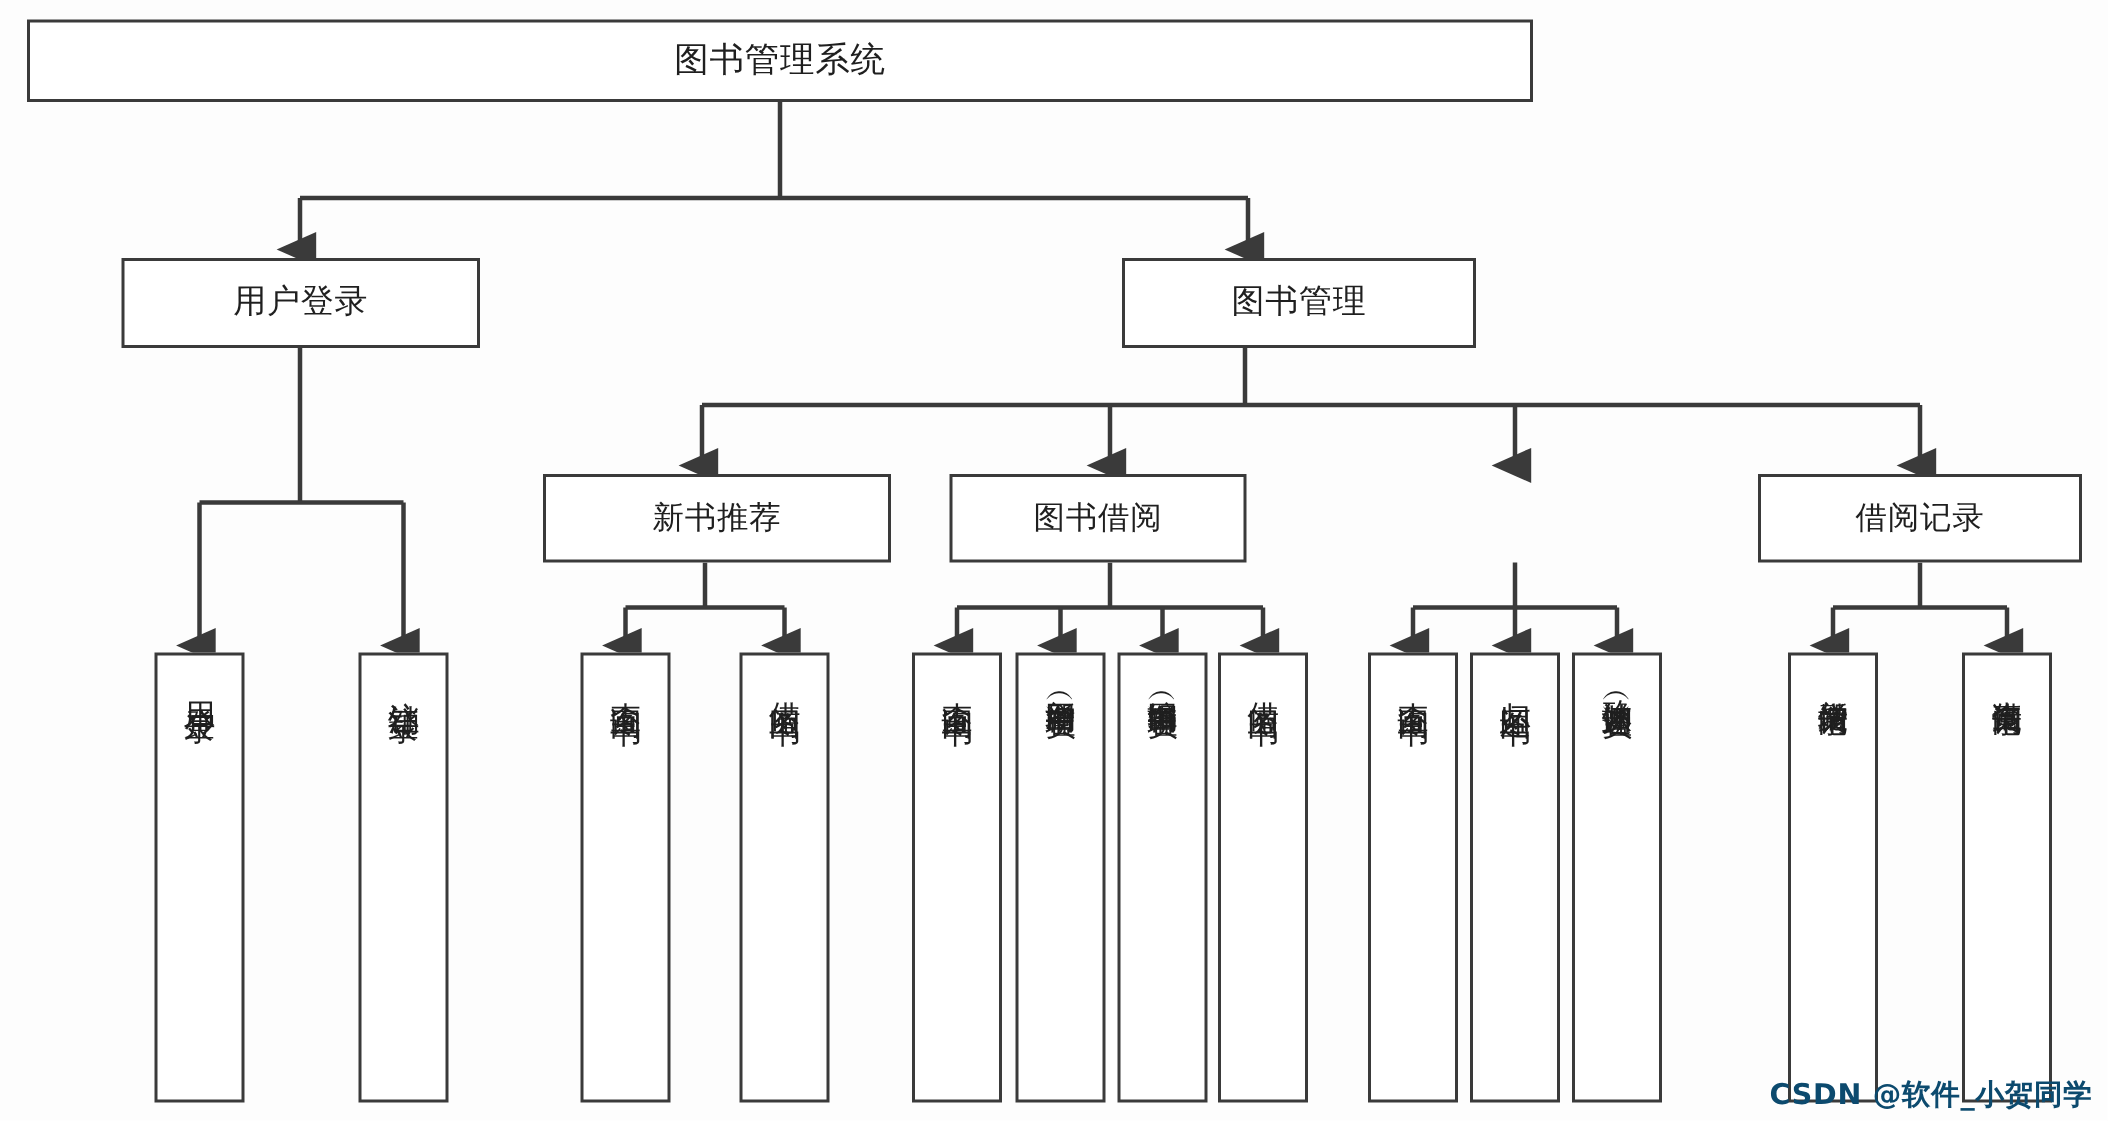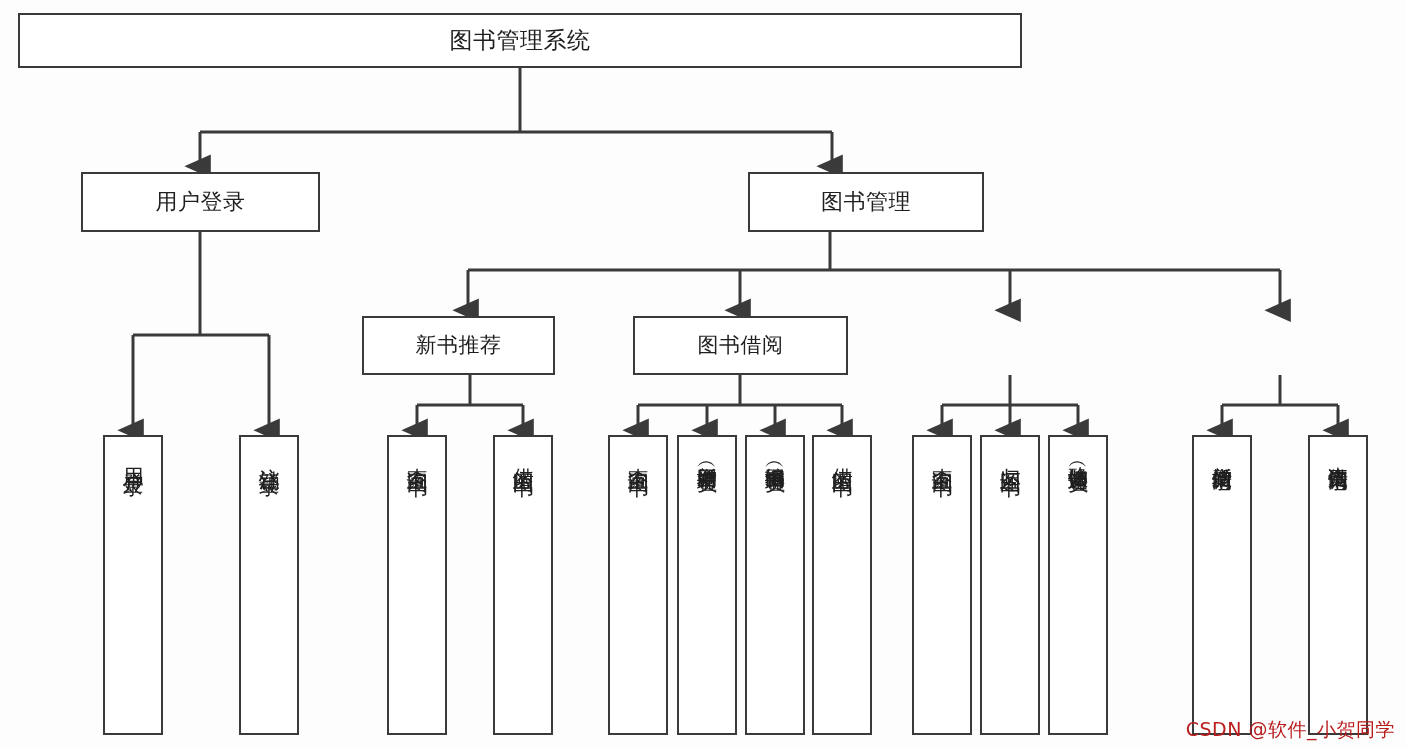--- a/index.html
+++ b/index.html
@@ -64,24 +64,25 @@
   }
   .node.leaf.tall-text .node-label {
     font-size: 20px;
     letter-spacing: 1px;
   }
   #watermark {
     position: absolute;
     right: 10px;
     bottom: 4px;
     font-size: 19px;
-    color: #b91c1c;
+    color: #0c4a6e;
     letter-spacing: 0.5px;
     z-index: 5;
     white-space: nowrap;
+    font-weight: bold;
   }
 </style>
 </head>
 <body>
 
 <div id="diagram">
 
   <svg id="edges" viewBox="0 0 1405 747" width="1405" height="747">
     <defs>
       <marker id="arrow" markerWidth="10" markerHeight="10" refX="4.2" refY="4" orient="auto" markerUnits="strokeWidth">
@@ -138,25 +139,28 @@
     <span class="node-label">图书管理系统</span>
   </div>
 
   <div class="node level2" style="left:81px; top:172px; width:239px; height:60px;">
     <span class="node-label">用户登录</span>
   </div>
   <div class="node level2" style="left:748px; top:172px; width:236px; height:60px;">
     <span class="node-label">图书管理</span>
   </div>
 
-  <div class="node level3" style="left:362px; top:316px; width:193px; height:59px;">
+  <div class="node level3" style="left:362px; top:316px; width:232px; height:59px;">
     <span class="node-label">新书推荐</span>
   </div>
-  <div class="node level3" style="left:633px; top:316px; width:215px; height:59px;">
+  <div class="node level3" style="left:633px; top:316px; width:198px; height:59px;">
     <span class="node-label">图书借阅</span>
+  </div>
+  <div class="node level3" style="left:1172px; top:316px; width:216px; height:59px;">
+    <span class="node-label">借阅记录</span>
   </div>
 
   <div class="node leaf" style="left:103px; top:435px; width:60px; height:300px;">
     <span class="node-label">用户登录</span>
   </div>
   <div class="node leaf" style="left:239px; top:435px; width:60px; height:300px;">
     <span class="node-label">注销登录</span>
   </div>
 
   <div class="node leaf" style="left:387px; top:435px; width:60px; height:300px;">

